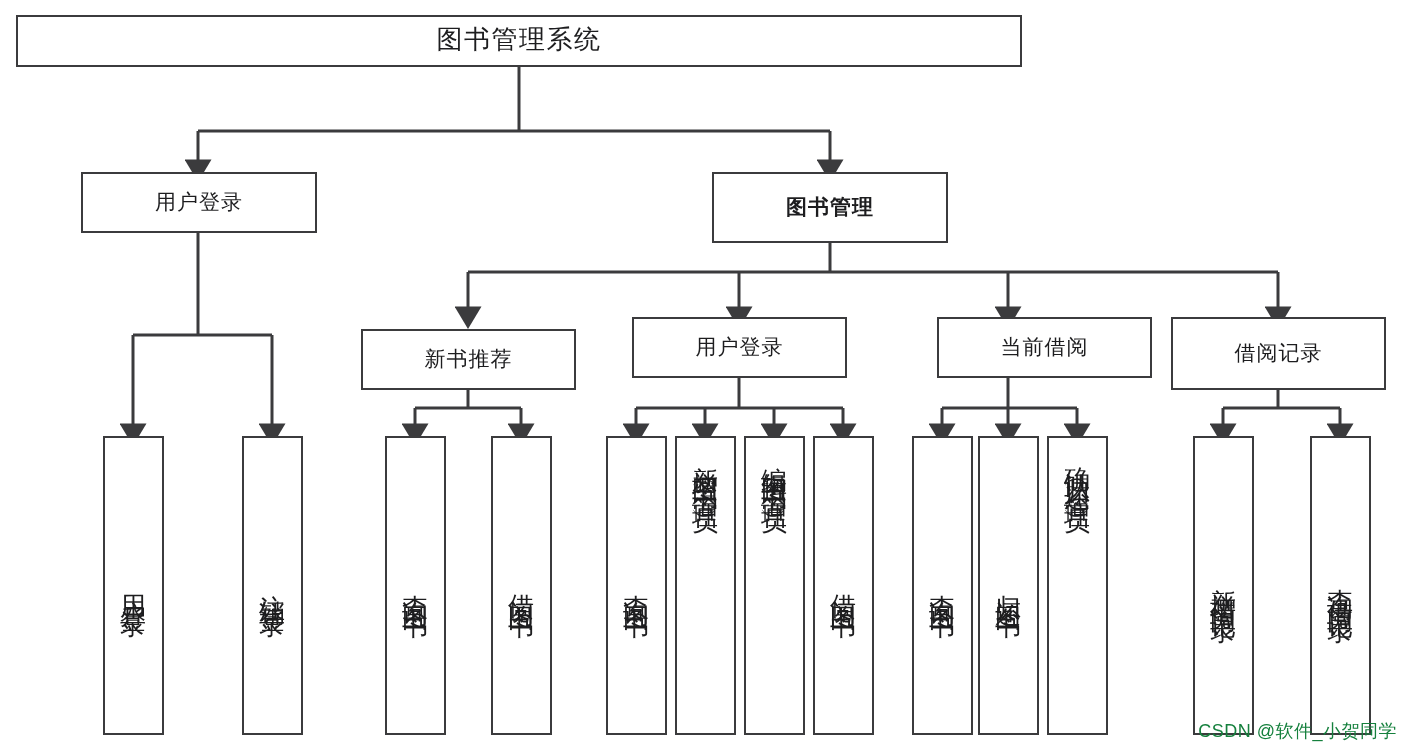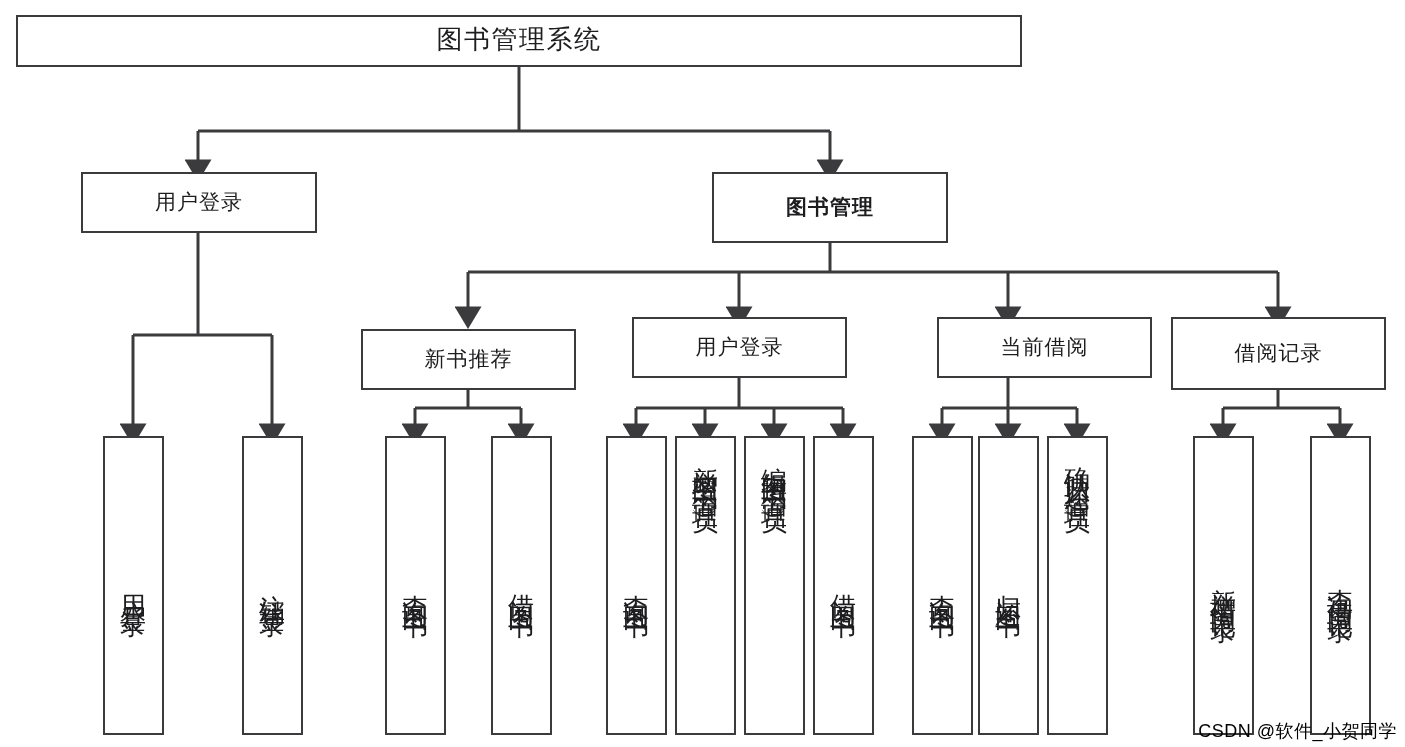--- a/index.html
+++ b/index.html
@@ -65,21 +65,21 @@
   .node.leaf.center{
     align-items:center;
     padding-top:0;
   }
 
   
   #watermark{
     position:absolute;
     right:8px;bottom:4px;
     font-size:18px;
-    color:#000000;
+    color:#15803d;
     letter-spacing:0.5px;
     z-index:5;
     white-space:nowrap;
   }
 </style>
 </head>
 <body>
 
 <div id="diagram">
 

